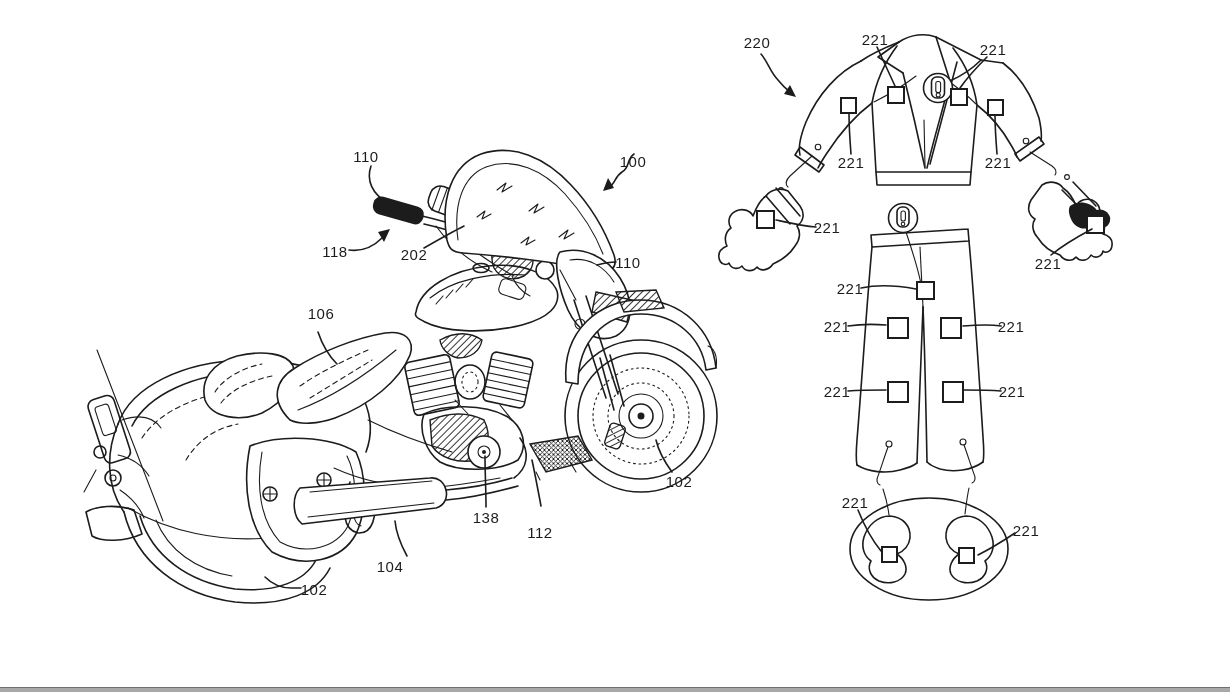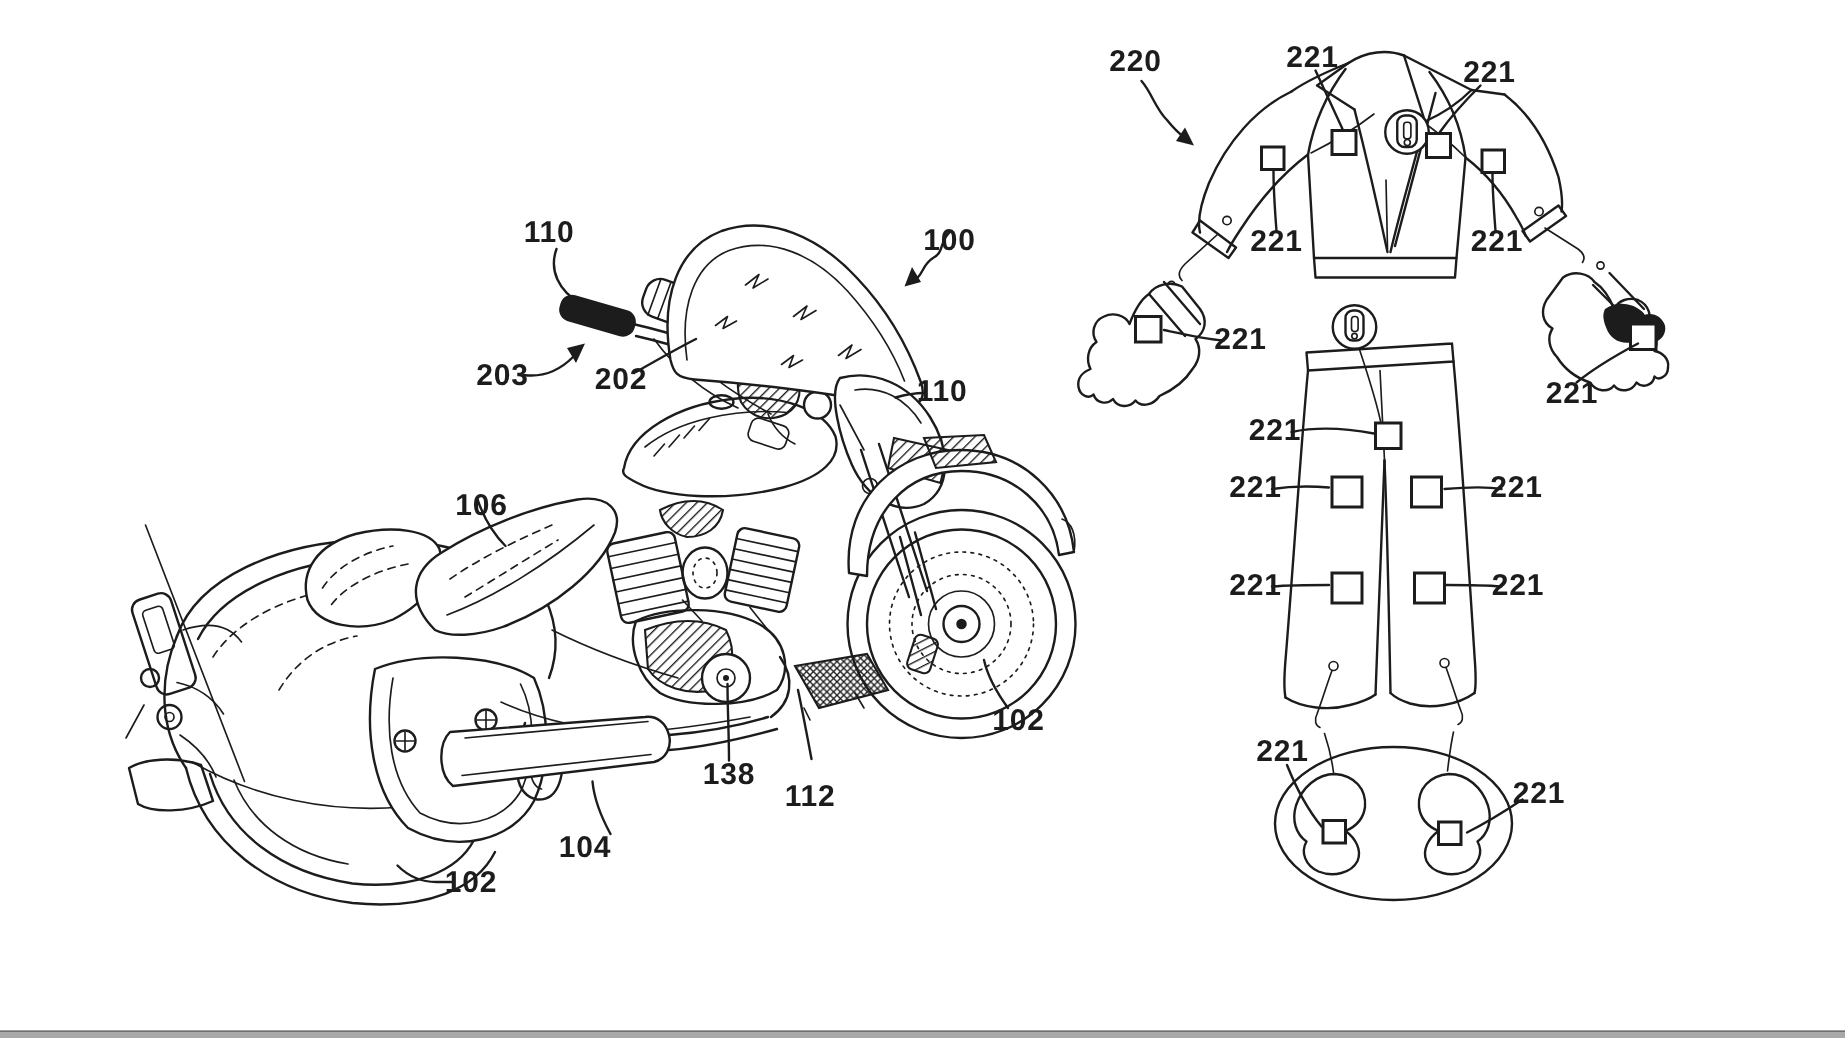--- a/index.html
+++ b/index.html
@@ -1,19 +1,19 @@
 <!DOCTYPE html>
 <html><head>
 <meta charset="utf-8">
 <style>
   html,body{margin:0;padding:0;background:#fff;}
   .stage{position:relative;width:1230px;height:692px;background:#ffffff;overflow:hidden;
          font-family:"Liberation Sans", sans-serif;}
   .art{position:absolute;left:0;top:0;width:1230px;height:692px;}
-  .ref{position:absolute;transform:translate(-50%,-50%);font-size:20px;font-weight:bold;
+  .ref{position:absolute;transform:translate(-50%,-50%);font-size:15px;font-weight:normal;
        color:#1c1c1c;letter-spacing:0.5px;white-space:nowrap;}
   .bottom-bar{position:absolute;left:0;top:687px;width:1230px;height:5px;
               background:#a8a8a8;border-top:1px solid #6f6f6f;box-sizing:border-box;}
   .ln{fill:none;stroke:#1c1c1c;stroke-width:1.6;stroke-linecap:round;stroke-linejoin:round;}
   .ln-thin{fill:none;stroke:#1c1c1c;stroke-width:1.1;stroke-linecap:round;stroke-linejoin:round;}
   .ln-fill{fill:#ffffff;stroke:#1c1c1c;stroke-width:1.6;stroke-linejoin:round;}
   .dash{stroke-dasharray:5 4;}
   .dot{stroke-dasharray:1.8 3.6;}
   .patch{fill:#ffffff;stroke:#1c1c1c;stroke-width:2;}
   .hatch{fill:url(#xh);stroke:#1c1c1c;stroke-width:1.4;}
@@ -333,24 +333,24 @@
       <path class="ln" d="M 848,391 C 861,390 874,390 886,390"></path>
       <path class="ln" d="M 1001,391 C 989,390 976,390 964,390"></path>
       <path class="ln" d="M 858,510 C 864,525 872,540 881,551"></path>
       <path class="ln" d="M 1015,533 C 1003,541 990,549 978,555"></path>
     </g>
   </g>
 </svg>
 
 <div class="ref" style="left:366px;top:156px">110</div>
 <div class="ref" style="left:633px;top:161px">100</div>
-<div class="ref" style="left:335px;top:251px">203</div>
+<div class="ref" style="left:335px;top:251px">118</div>
 <div class="ref" style="left:414px;top:254px">202</div>
 <div class="ref" style="left:628px;top:262px">110</div>
-<div class="ref" style="left:321px;top:338px">106</div>
+<div class="ref" style="left:321px;top:313px">106</div>
 <div class="ref" style="left:679px;top:481px">102</div>
 <div class="ref" style="left:486px;top:517px">138</div>
 <div class="ref" style="left:540px;top:532px">112</div>
 <div class="ref" style="left:390px;top:566px">104</div>
 <div class="ref" style="left:314px;top:589px">102</div>
 
 <div class="ref" style="left:757px;top:42px">220</div>
 <div class="ref" style="left:875px;top:39px">221</div>
 <div class="ref" style="left:993px;top:49px">221</div>
 <div class="ref" style="left:851px;top:162px">221</div>

